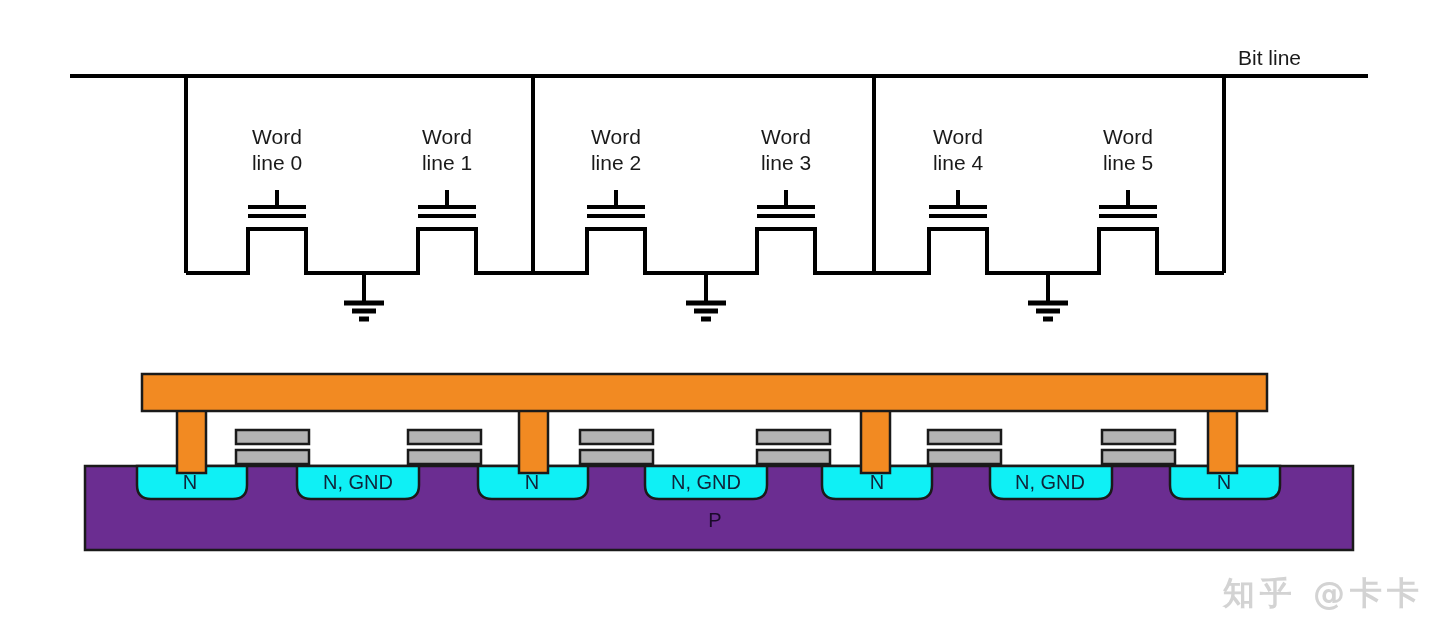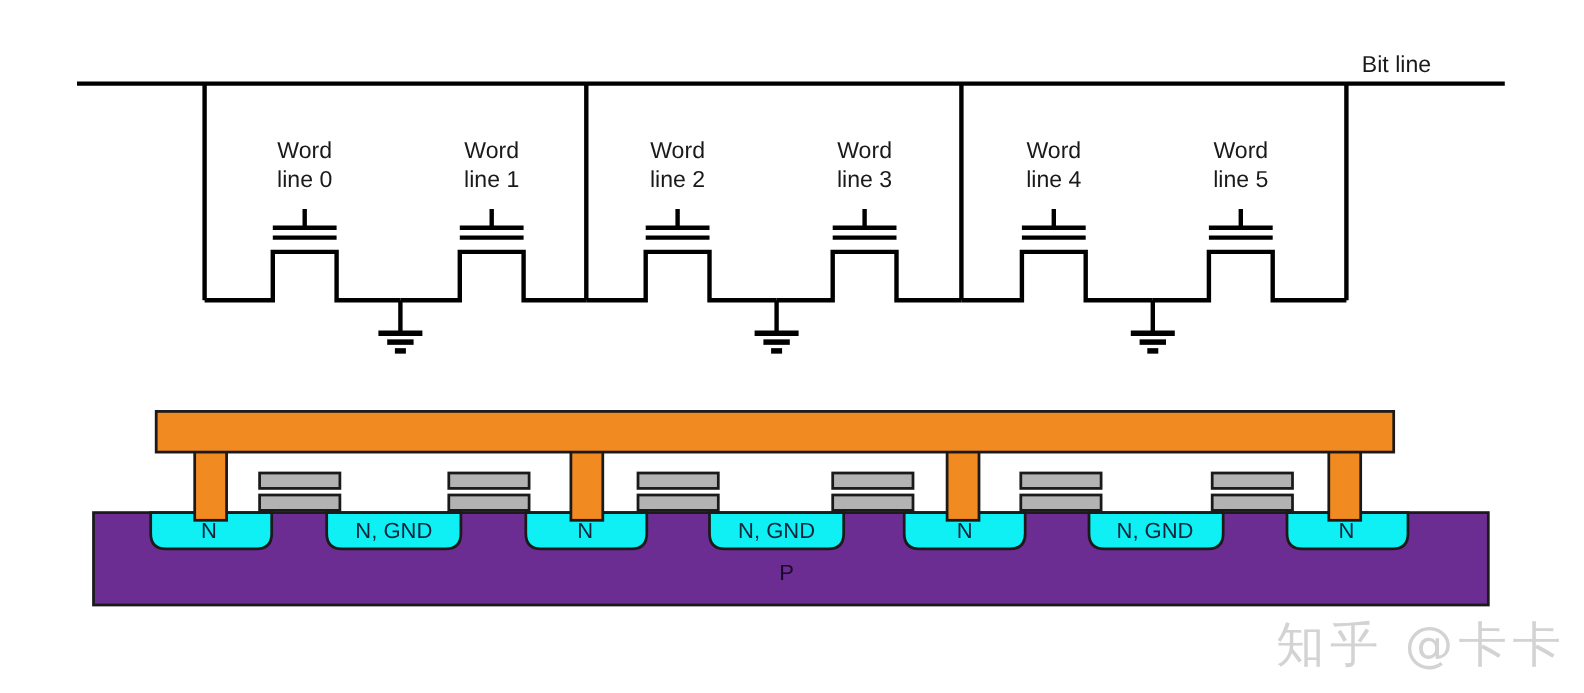--- a/index.html
+++ b/index.html
@@ -63,26 +63,27 @@
     stroke-linecap: butt;
   }
   .outline {
     stroke: #1a1a1a;
     stroke-width: 2.5;
   }
   .watermark {
     position: absolute;
     right: 16px;
     bottom: 14px;
-    font-size: 44px;
+    font-size: 32px;
     letter-spacing: 5px;
     color: #d3d3d3;
     font-family: "DejaVu Sans", sans-serif;
     white-space: nowrap;
     user-select: none;
+    font-weight: bold;
   }
 </style>
 </head>
 <body>
 
 <div id="diagram-root">
 
   <svg class="layer" viewBox="0 0 1440 630">
 
     <g>

